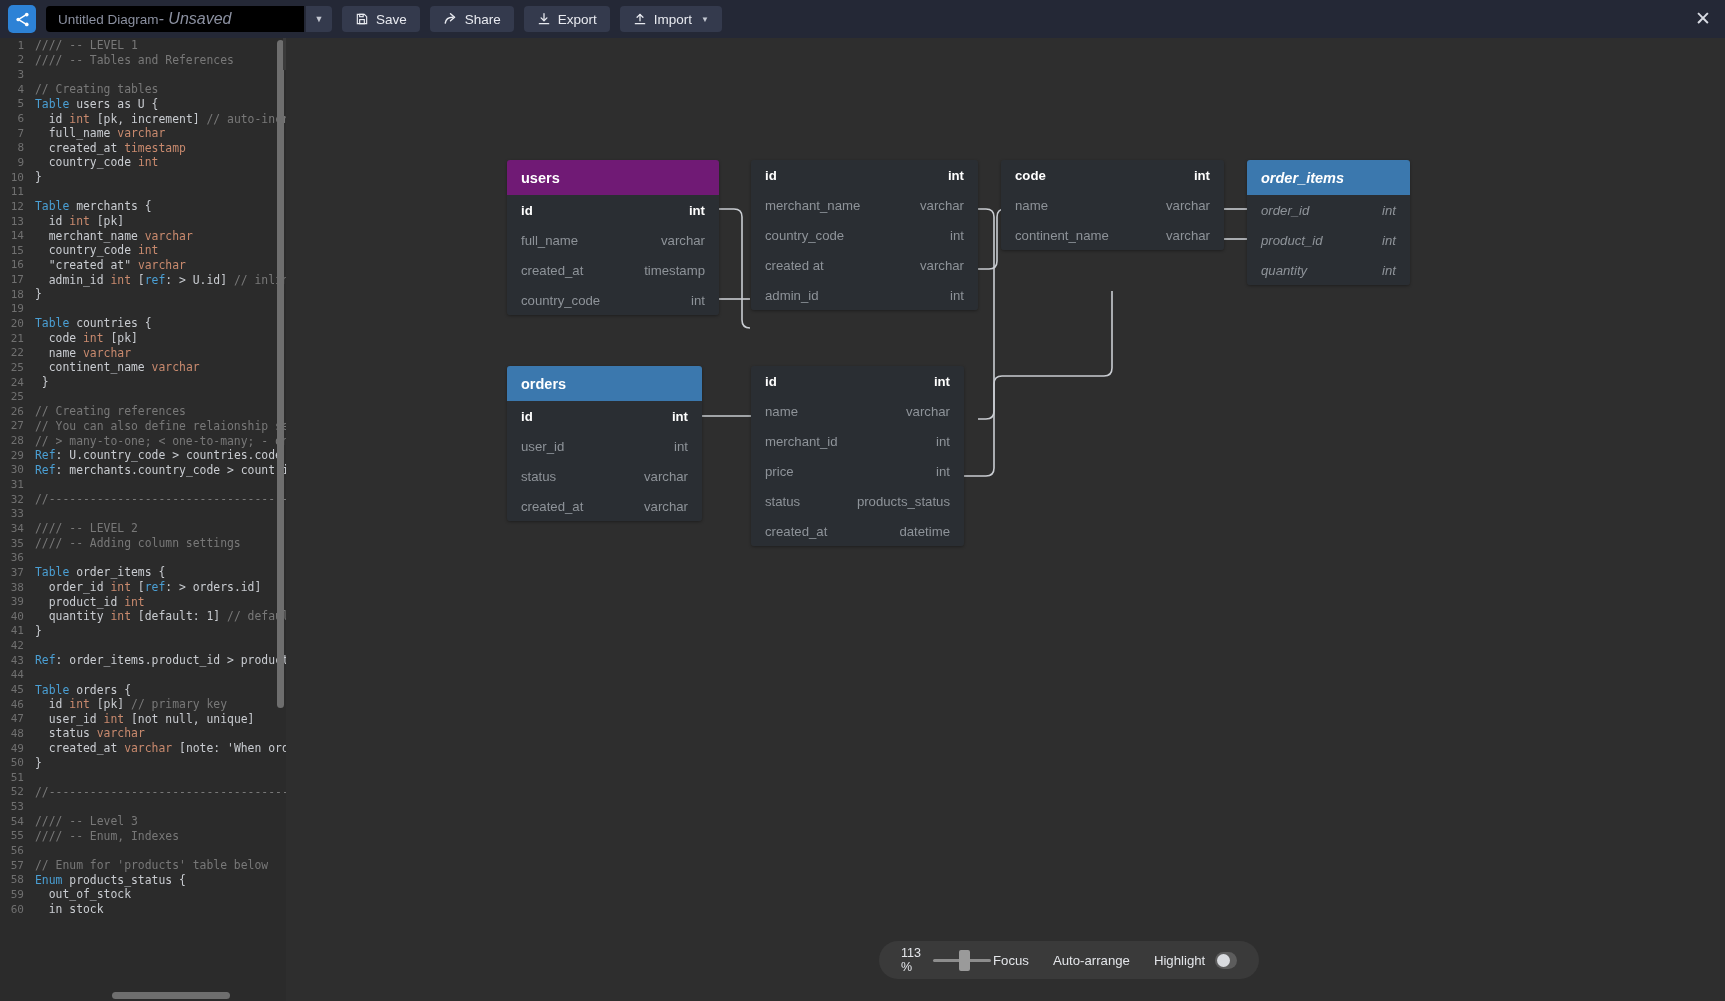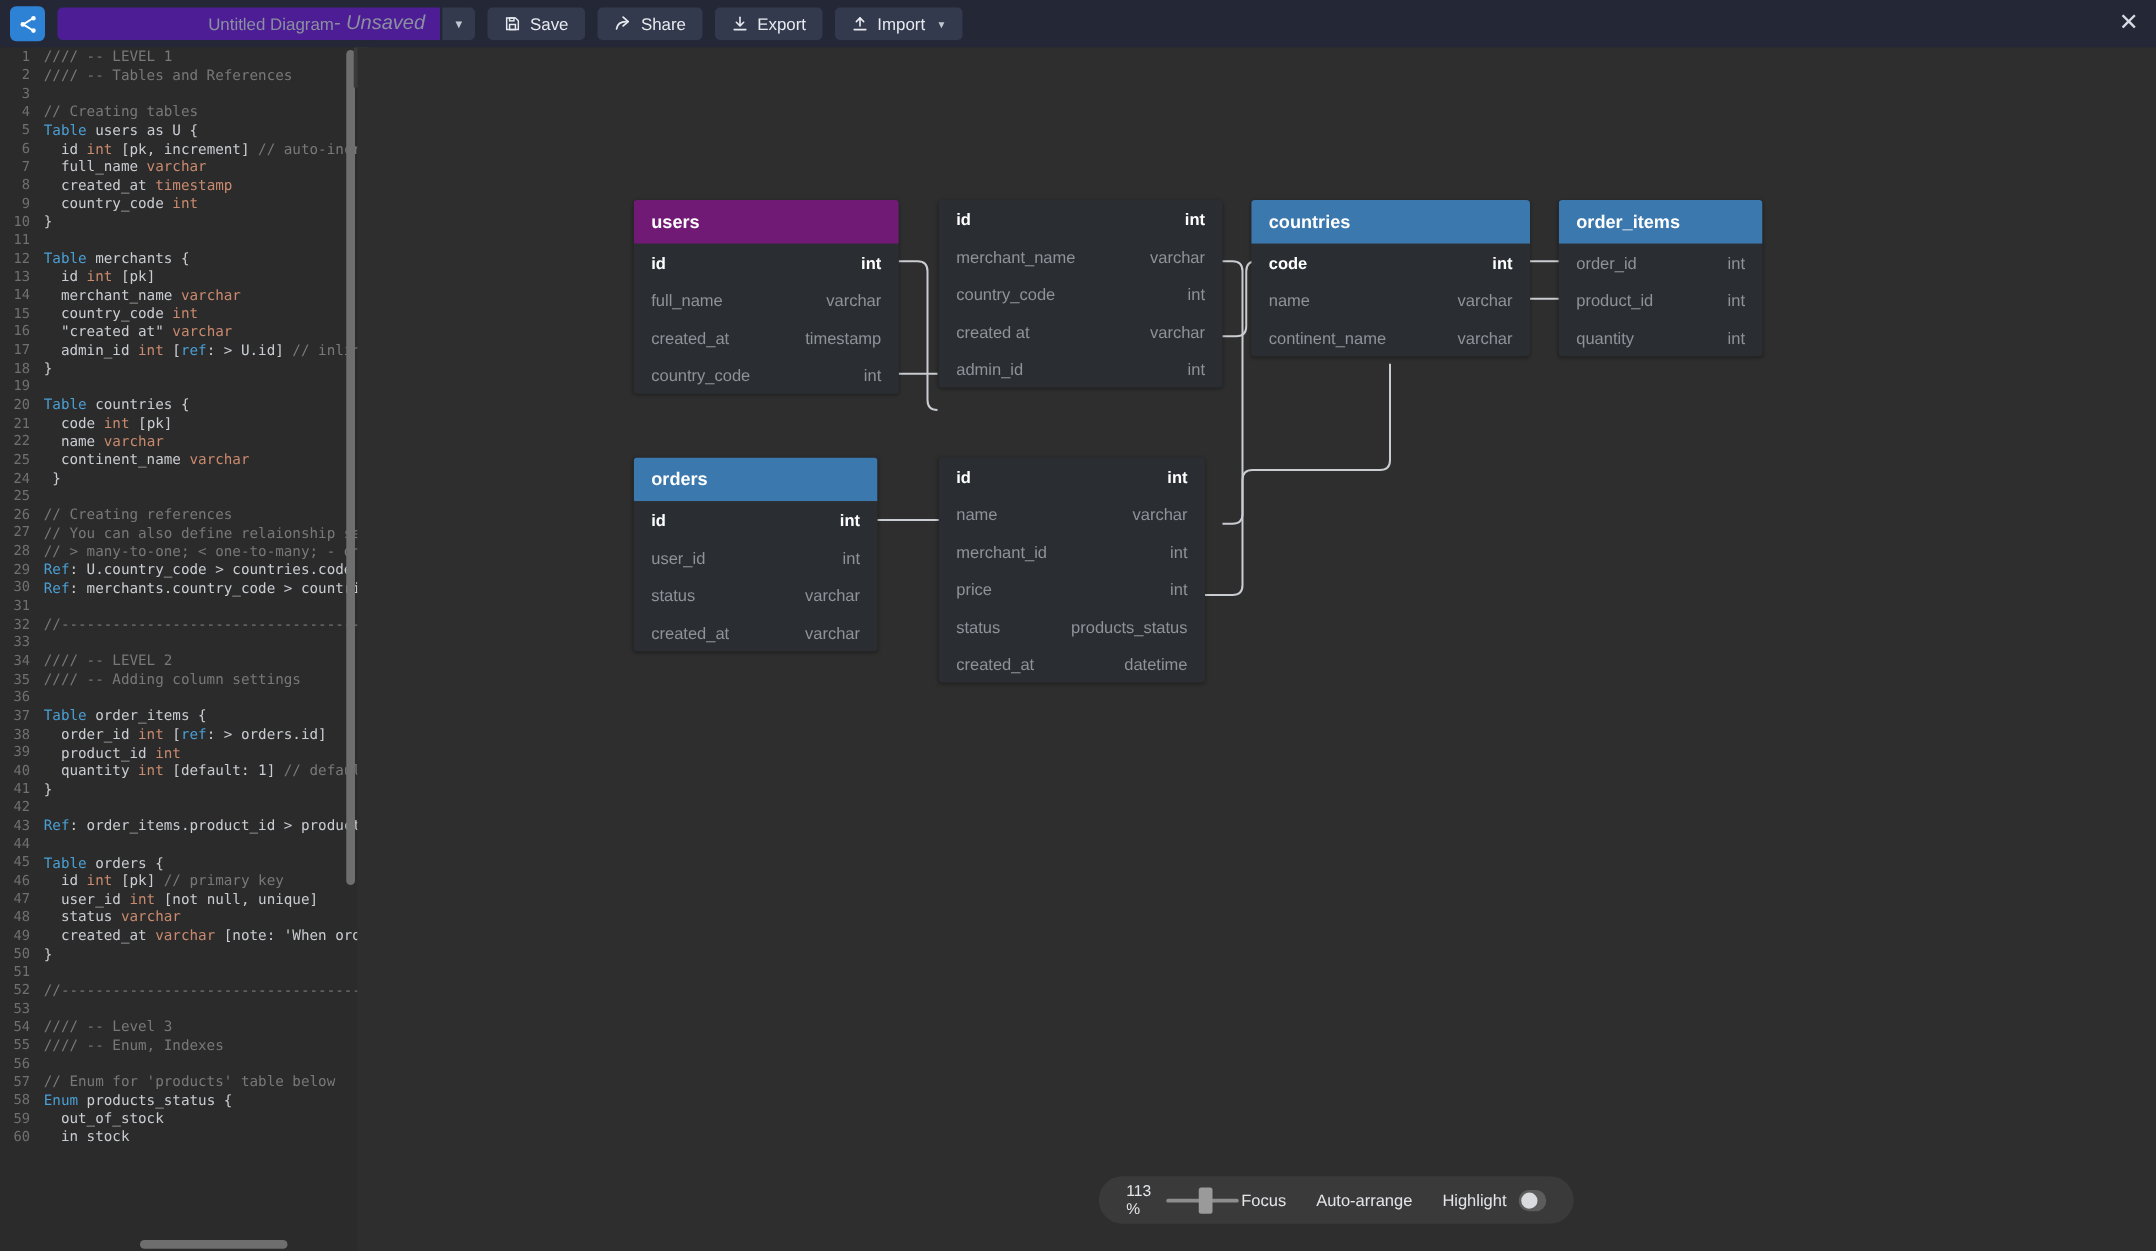--- a/index.html
+++ b/index.html
@@ -18,23 +18,23 @@
     display: flex; align-items: center;
     padding: 0 8px;
   }
   .logo {
     width: 28px; height: 28px; border-radius: 5px;
     background: #2d82d6;
     display: flex; align-items: center; justify-content: center;
     flex: 0 0 auto; margin-right: 10px;
   }
   .name-field {
-    height: 26px; width: 306px;
-    background: #4c1d95; border-radius: 4px 0 0 4px;
-    display: flex; align-items: center; justify-content: flex-end;
+    height: 26px; width: 258px;
+    background: #000000; border-radius: 4px 0 0 4px;
+    display: flex; align-items: center; justify-content: flex-start;
     padding: 0 12px;
     color: #8b90a0; font-size: 13.5px;
   }
   .name-field .unsaved { font-style: italic; color: #8b90a0; font-size: 16px; }
   .name-caret {
     height: 26px; width: 26px;
     background: #343a4d; border-radius: 0 4px 4px 0;
     margin-left: 2px;
     display: flex; align-items: center; justify-content: center;
     color: #c3c7d1; font-size: 9px;
@@ -367,37 +367,36 @@
             <span class="rname">created at</span>
             <span class="rtype">varchar</span>
           </div>
           <div class="row">
             <span class="rname">admin_id</span>
             <span class="rtype">int</span>
           </div>
         </div>
       </div>
       <div class="tbl" style="left: 715px; top: 122px; width: 223px;">
-        <div class="tbl-head" style="background: rgb(59, 120, 174);">countries</div>
         <div class="tbl-body" style="background: rgb(42, 46, 51);">
           <div class="row pk">
             <span class="rname">code</span>
             <span class="rtype">int</span>
           </div>
           <div class="row">
             <span class="rname">name</span>
             <span class="rtype">varchar</span>
           </div>
           <div class="row">
             <span class="rname">continent_name</span>
             <span class="rtype">varchar</span>
           </div>
         </div>
       </div>
-      <div class="tbl" style="left: 961px; top: 122px; width: 163px;">
+      <div class="tbl" style="left: 961px; top: 122px; width: 163px; font-style: italic;">
         <div class="tbl-head" style="background: rgb(59, 120, 174);">order_items</div>
         <div class="tbl-body" style="background: rgb(42, 46, 51);">
           <div class="row">
             <span class="rname">order_id</span>
             <span class="rtype">int</span>
           </div>
           <div class="row">
             <span class="rname">product_id</span>
             <span class="rtype">int</span>
           </div>

